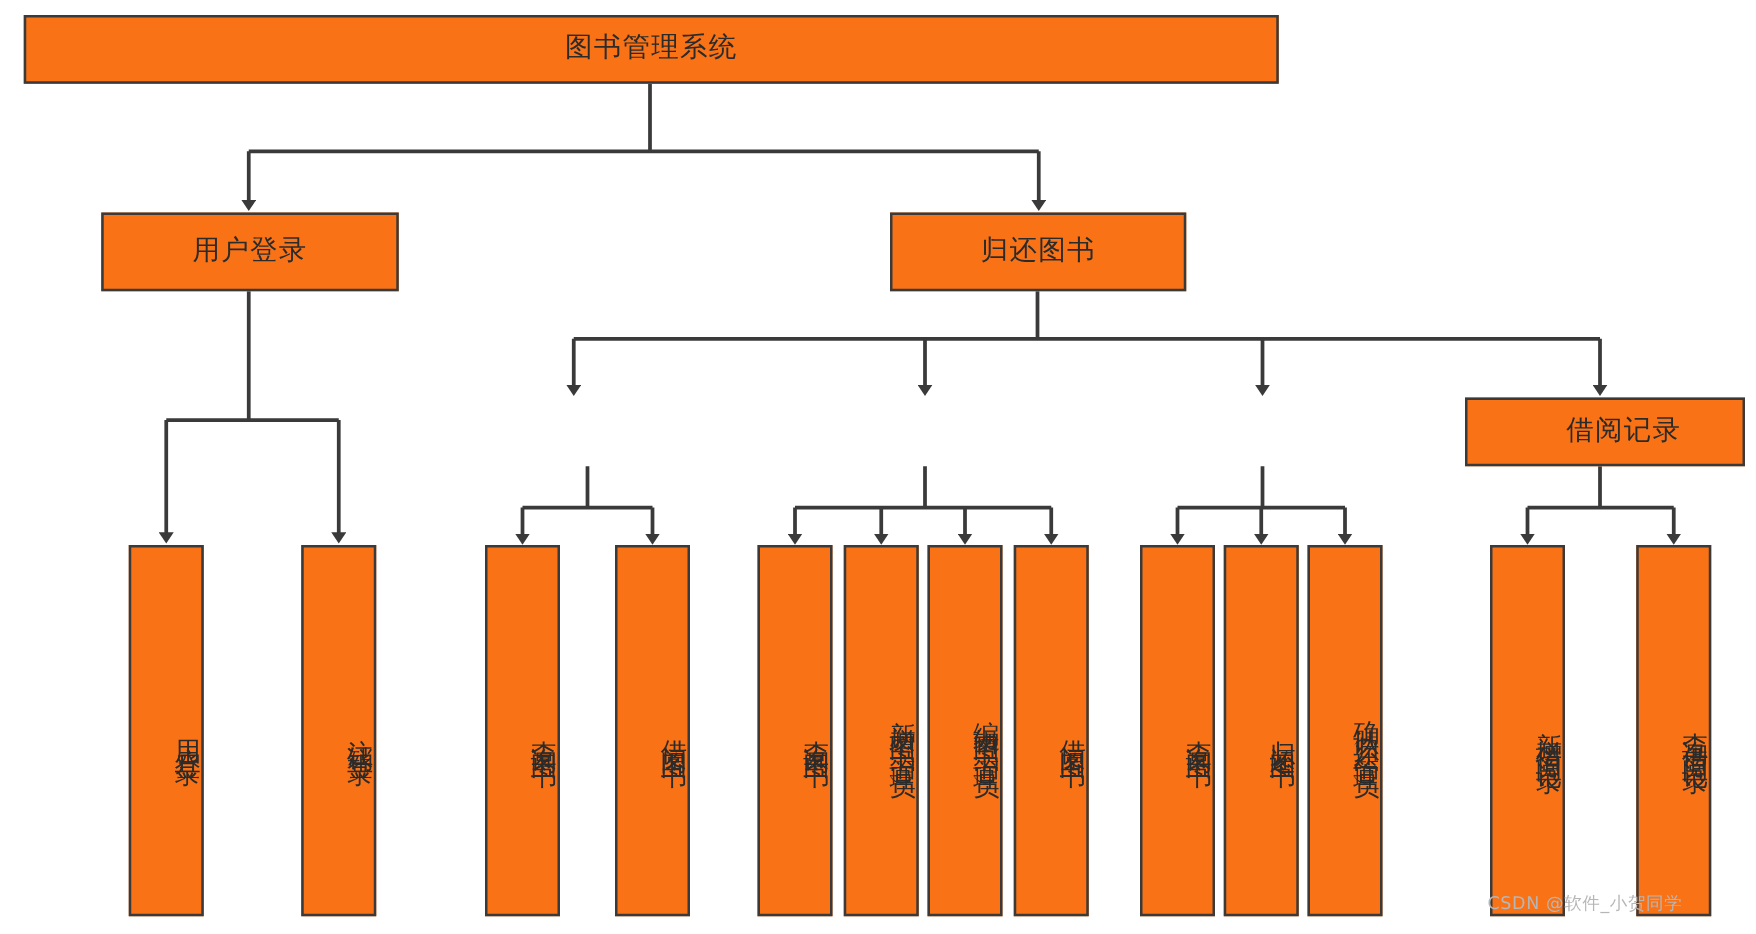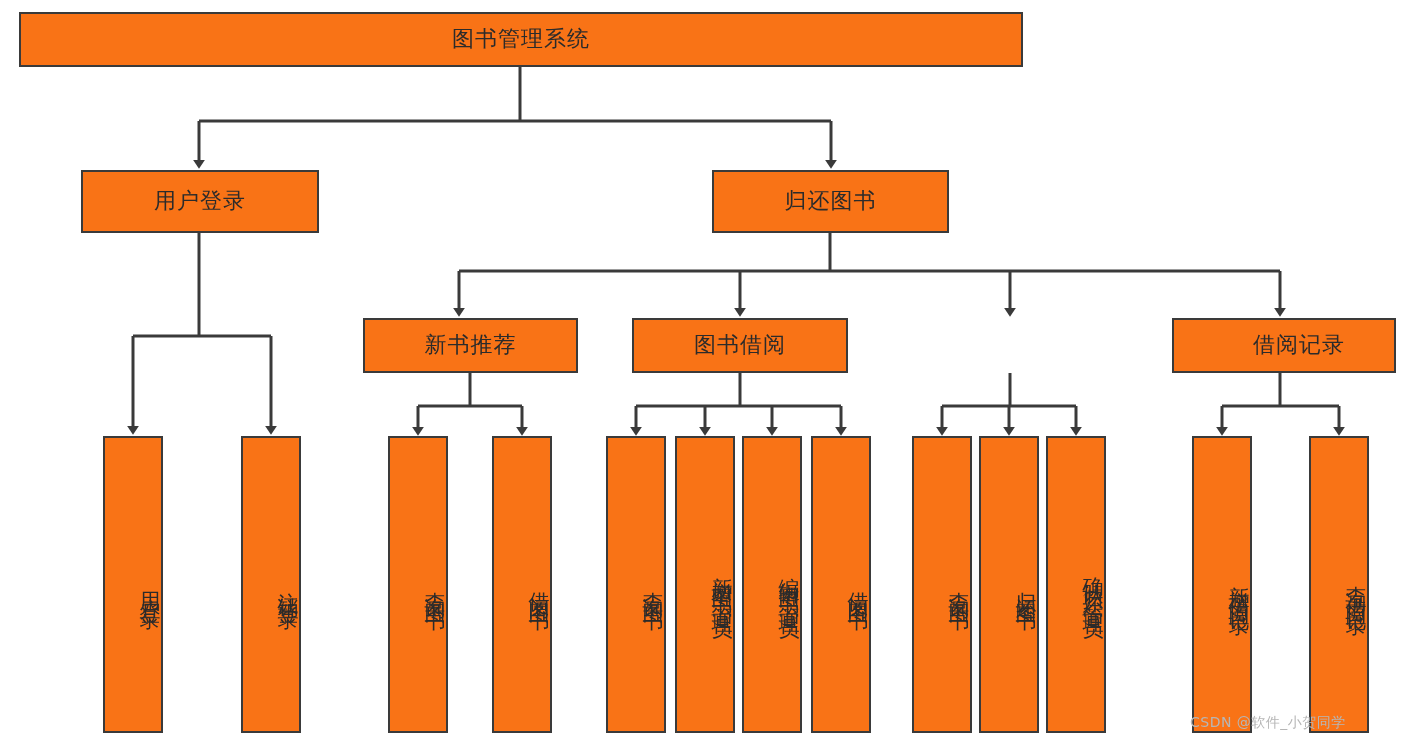--- a/index.html
+++ b/index.html
@@ -124,26 +124,20 @@
     <span class="label">图书管理系统</span>
   </div>
 
   <div class="node node-h" style="left:81px;top:170px;width:238px;height:63px;">
     <span class="label">用户登录</span>
   </div>
   <div class="node node-h" style="left:712px;top:170px;width:237px;height:63px;">
     <span class="label">归还图书</span>
   </div>
 
-  <div class="node node-h" style="left:363px;top:318px;width:215px;height:55px;">
-    <span class="label">新书推荐</span>
-  </div>
-  <div class="node node-h" style="left:632px;top:318px;width:216px;height:55px;">
-    <span class="label">图书借阅</span>
-  </div>
   <div class="node node-h" style="left:1172px;top:318px;width:224px;height:55px;padding-left:30px;">
     <span class="label">借阅记录</span>
   </div>
 
   <div class="node node-v" style="left:103px;top:436px;width:60px;height:297px;">
     <span class="label">用户登录</span>
   </div>
   <div class="node node-v" style="left:241px;top:436px;width:60px;height:297px;">
     <span class="label">注销登录</span>
   </div>

